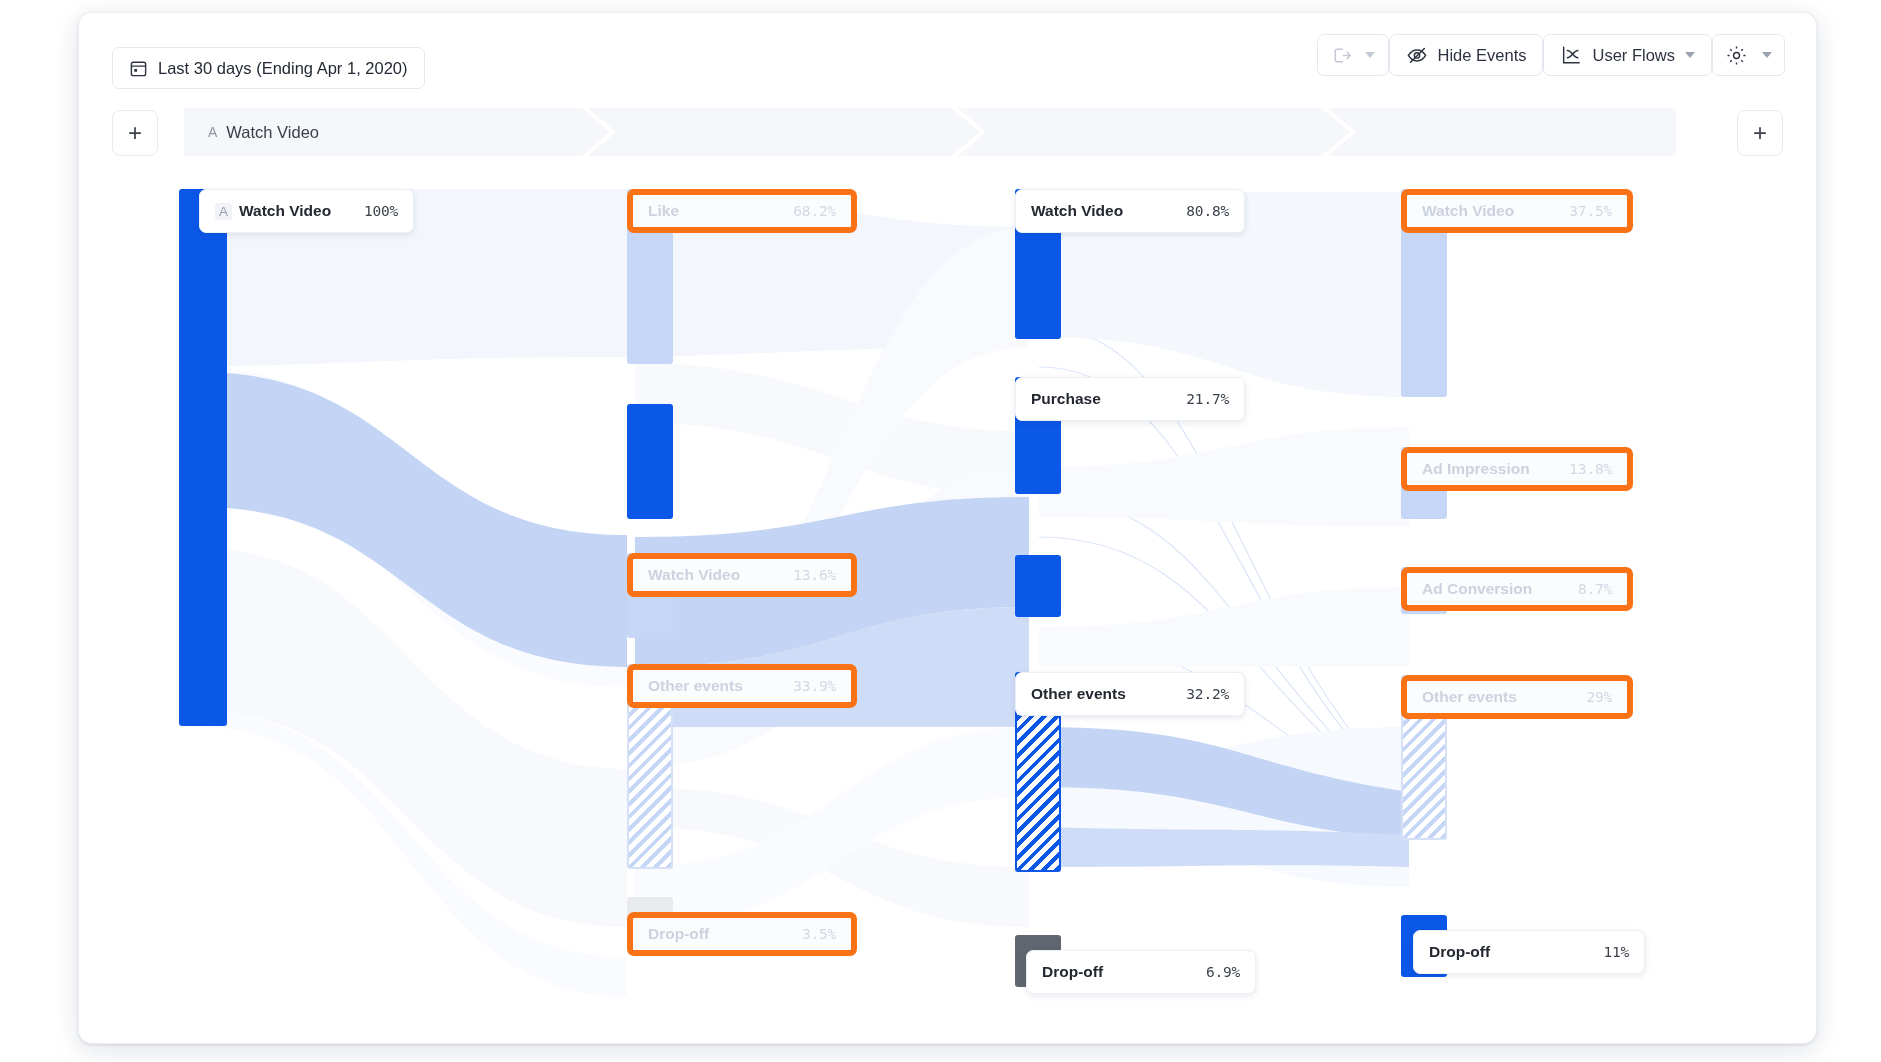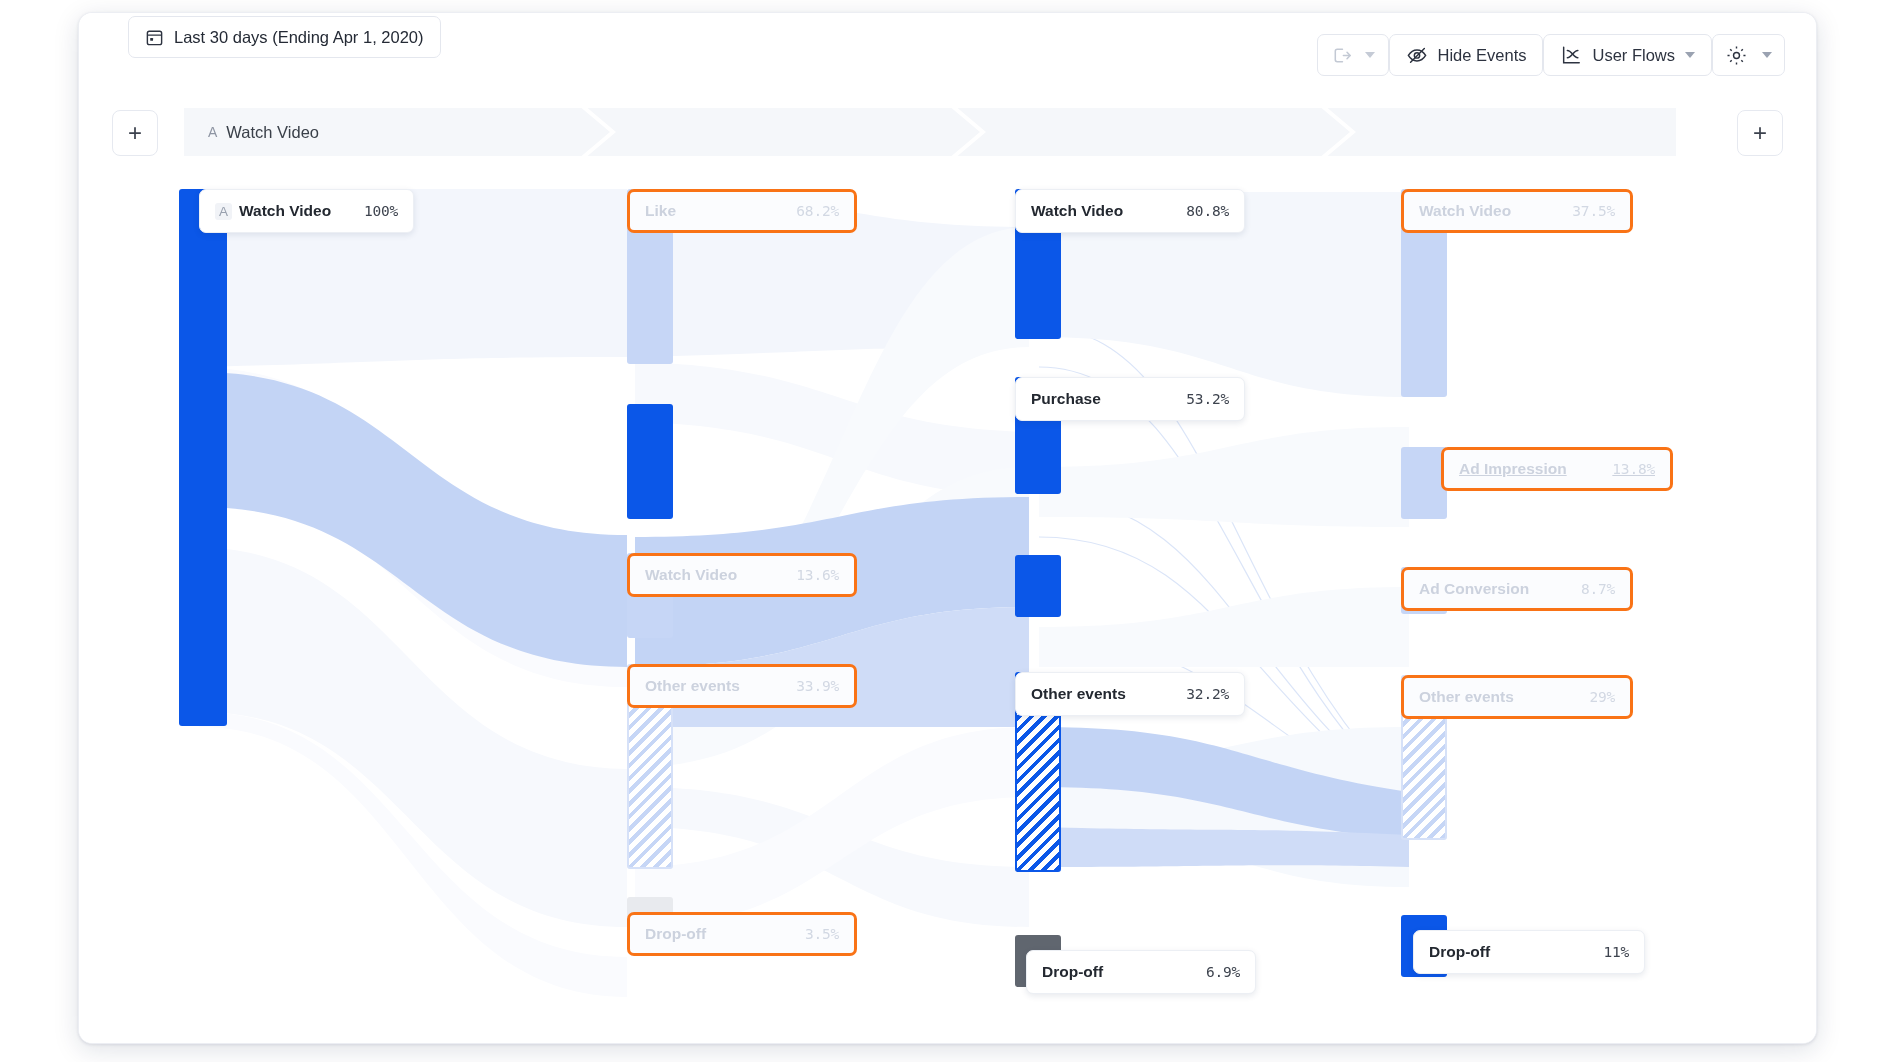--- a/index.html
+++ b/index.html
@@ -23,21 +23,21 @@
     background:#ffffff;
   }
   .btn{
     box-sizing:border-box;
     display:flex;align-items:center;gap:10px;
     height:42px;padding:0 16px;
     background:#fff;border:1px solid #e4e7ee;border-radius:7px;
     color:#2d3340;font-size:16.5px;
     cursor:pointer;white-space:nowrap;
   }
-  .date-btn{position:absolute;left:33px;top:3px;margin-left:16px;}
+  .date-btn{position:absolute;left:33px;top:34px;}
   .date-btn .lbl{font-size:16.5px;color:#242a35;}
 
   .right-group{position:absolute;right:31px;top:21px;display:flex;}
   .icon-only{padding:0 13px;gap:13px;color:#b9bfcc;}
   .caret{
     width:0;height:0;border-left:5px solid transparent;border-right:5px solid transparent;
     border-top:6px solid #9aa2b1;display:inline-block;
   }
   .caret.light{border-top-color:#c5cbd6;}
   .gear-btn{padding:0 12px;gap:14px;}
@@ -114,21 +114,21 @@
     font-size:15.5px;
   }
   .pill.active{
     background:#ffffff;
     border:1px solid #eceff4;
     box-shadow:0 2px 6px rgba(20,35,80,.10);
     color:#232830;font-weight:600;
   }
   .pill.dim{
     background:#fbfcfe;
-    border:3px solid #f97316;
+    border:6px solid #f97316;
     color:#ccd2de;font-weight:600;
   }
   .pill .nm{flex:1;overflow:hidden;white-space:nowrap;}
   .pill .pct{
     font-family:"DejaVu Sans Mono", monospace;
     font-size:14.5px;font-weight:400;letter-spacing:-.2px;
   }
   .pill.active .pct{color:#3d434e;}
   .pill.dim .pct{color:#d2d8e3;}
   .pill .abadge{
@@ -312,21 +312,21 @@
 
     <div class="bar active" style="left:936px;top:22px;width:46px;height:150px;"></div>
     <div class="pill active" style="left:936px;top:22px;width:230px;">
       <span class="nm">Watch Video</span>
       <span class="pct">80.8%</span>
     </div>
 
     <div class="bar active" style="left:936px;top:210px;width:46px;height:117px;"></div>
     <div class="pill active" style="left:936px;top:210px;width:230px;">
       <span class="nm">Purchase</span>
-      <span class="pct">53.2%</span>
+      <span class="pct">21.7%</span>
     </div>
 
     <div class="bar active" style="left:936px;top:388px;width:46px;height:62px;"></div>
 
     <div class="bar hatch-active" style="left:936px;top:505px;width:46px;height:200px;"></div>
     <div class="pill active" style="left:936px;top:505px;width:230px;">
       <span class="nm">Other events</span>
       <span class="pct">32.2%</span>
     </div>
 
@@ -336,21 +336,21 @@
       <span class="pct">6.9%</span>
     </div>
 
     <div class="bar dim" style="left:1322px;top:22px;width:46px;height:208px;"></div>
     <div class="pill dim" style="left:1322px;top:22px;width:232px;">
       <span class="nm">Watch Video</span>
       <span class="pct">37.5%</span>
     </div>
 
     <div class="bar dim" style="left:1322px;top:280px;width:46px;height:72px;"></div>
-    <div class="pill dim" style="left:1362px;top:280px;width:232px;text-decoration:underline;">
+    <div class="pill dim" style="left:1322px;top:280px;width:232px;">
       <span class="nm">Ad Impression</span>
       <span class="pct">13.8%</span>
     </div>
 
     <div class="bar dim" style="left:1322px;top:400px;width:46px;height:47px;"></div>
     <div class="pill dim" style="left:1322px;top:400px;width:232px;">
       <span class="nm">Ad Conversion</span>
       <span class="pct">8.7%</span>
     </div>
 

